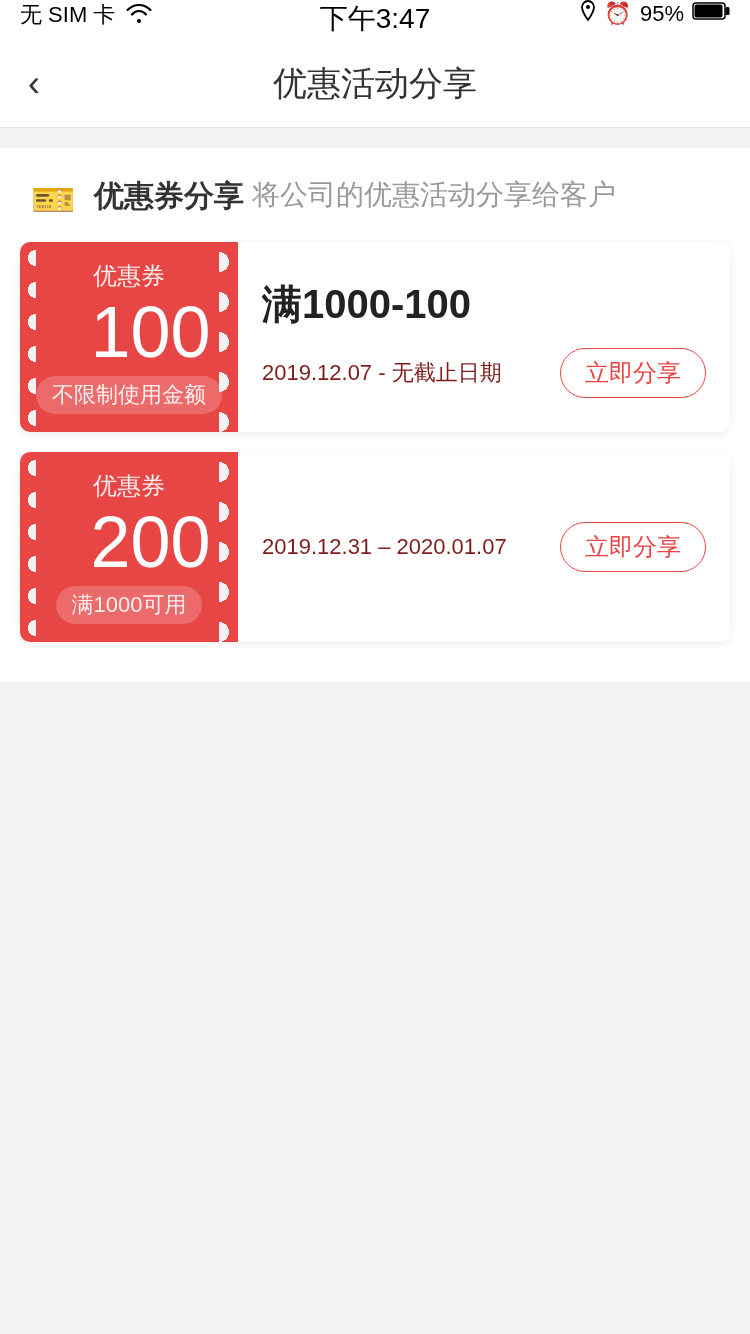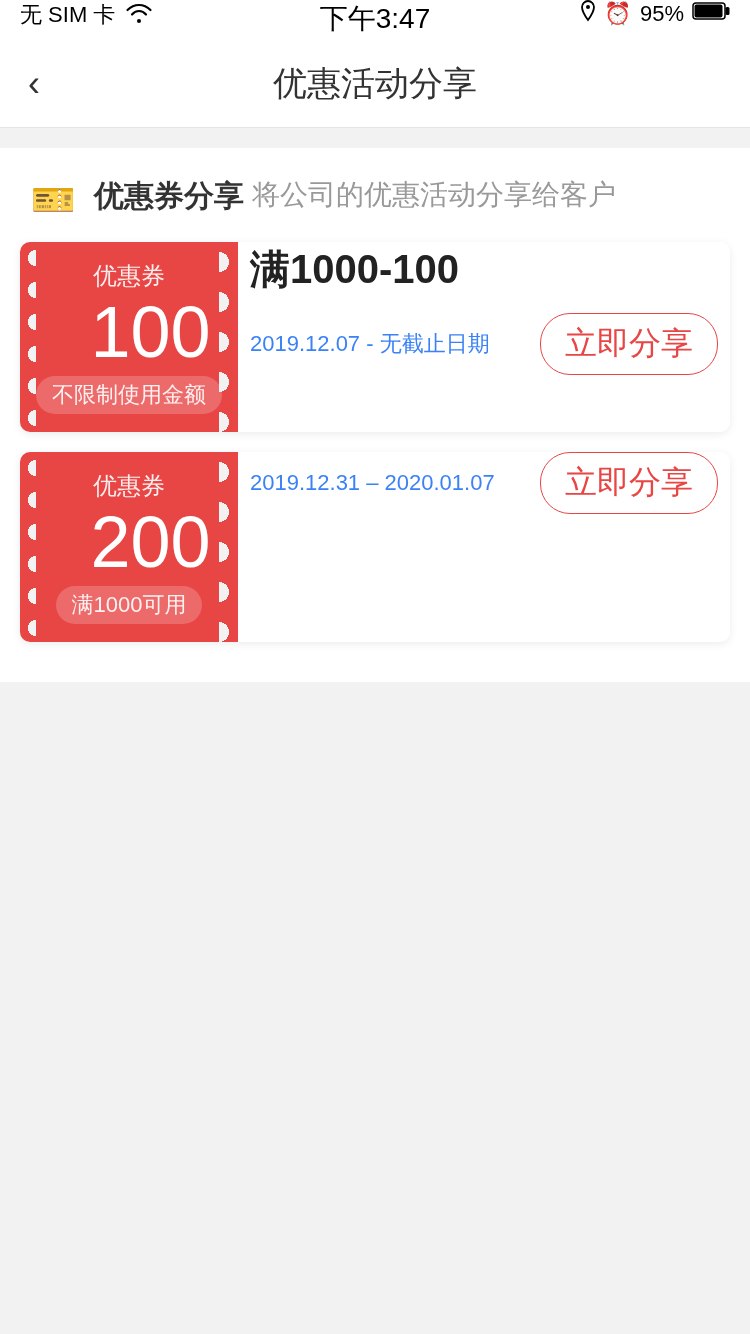--- a/index.html
+++ b/index.html
@@ -178,43 +178,43 @@
       padding: 4px 16px;
       border-radius: 20px;
     }
 
     
     .coupon-right {
       flex: 1;
       background: #fff;
       display: flex;
       flex-direction: column;
-      justify-content: flex-start;
-      padding: 0 12px;
+      justify-content: center;
+      padding: 0 24px;
       gap: 16px;
     }
     .coupon-name {
       font-size: 40px;
       font-weight: 600;
       color: #222;
     }
     .coupon-meta {
       display: flex;
       align-items: center;
       justify-content: space-between;
     }
     .coupon-dates {
       font-size: 22px;
-      color: #3b82f6;
+      color: #7f1d1d;
     }
     .coupon-share-btn {
       border: 1.5px solid #e84545;
       color: #e84545;
       background: #fff;
-      font-size: 32px;
+      font-size: 24px;
       padding: 8px 24px;
       border-radius: 30px;
       cursor: pointer;
       white-space: nowrap;
     }
 
     
     .empty-area {
       width: 100%;
       height: 580px;

